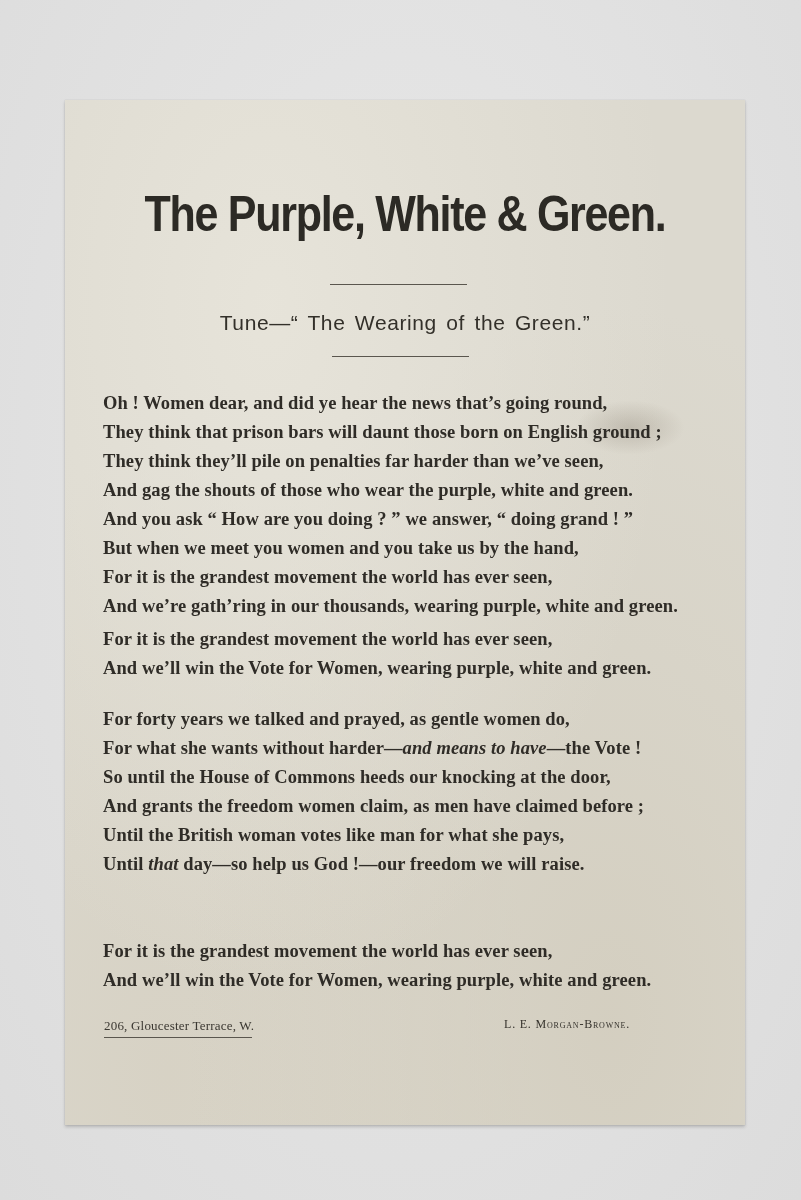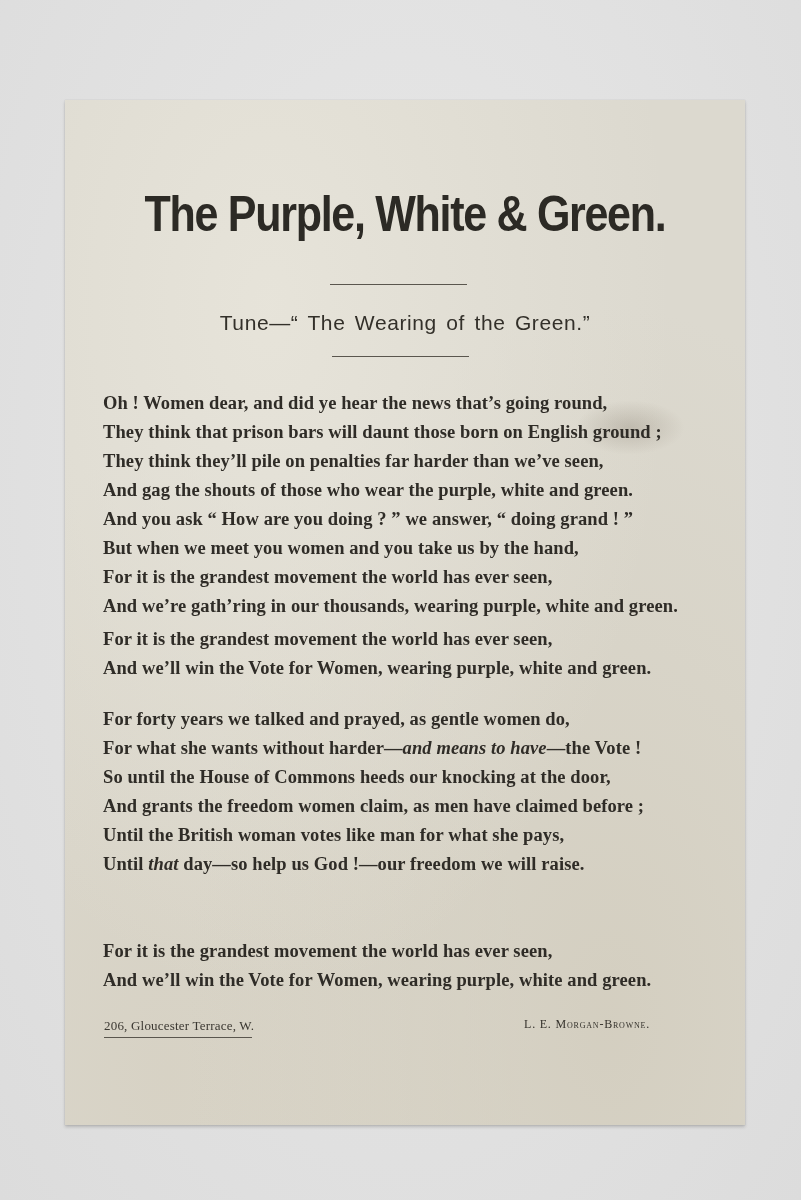--- a/index.html
+++ b/index.html
@@ -93,21 +93,20 @@
     .v2 { top: 576px; margin-top: 29px; }
     .c2 { top: 837px; }
     .signature {
       position: absolute;
       left: 439px;
       top: 917px;
       font-size: 12px;
       letter-spacing: 0.8px;
       color: #35322c;
       font-variant: small-caps;
-      margin-left: 20px;
     }
     .footer-rule {
       position: absolute;
       left: 39px;
       top: 937px;
       width: 148px;
       border-top: 1px solid #5a564e;
     }
     .address {
       position: absolute;

